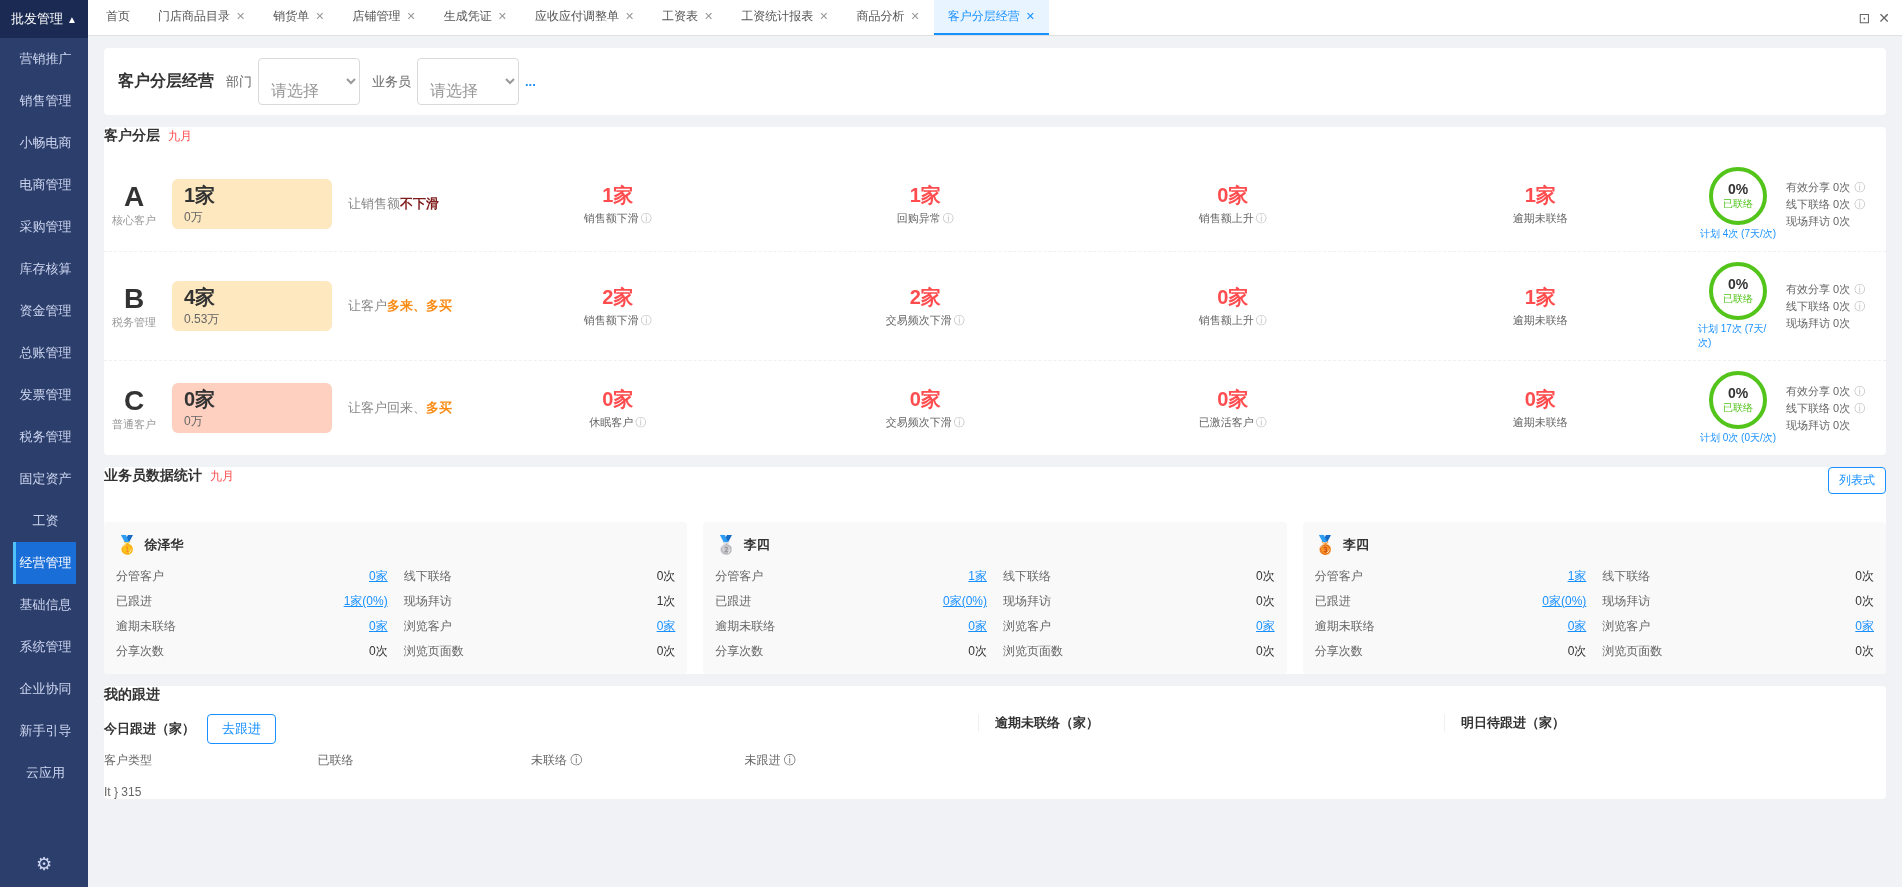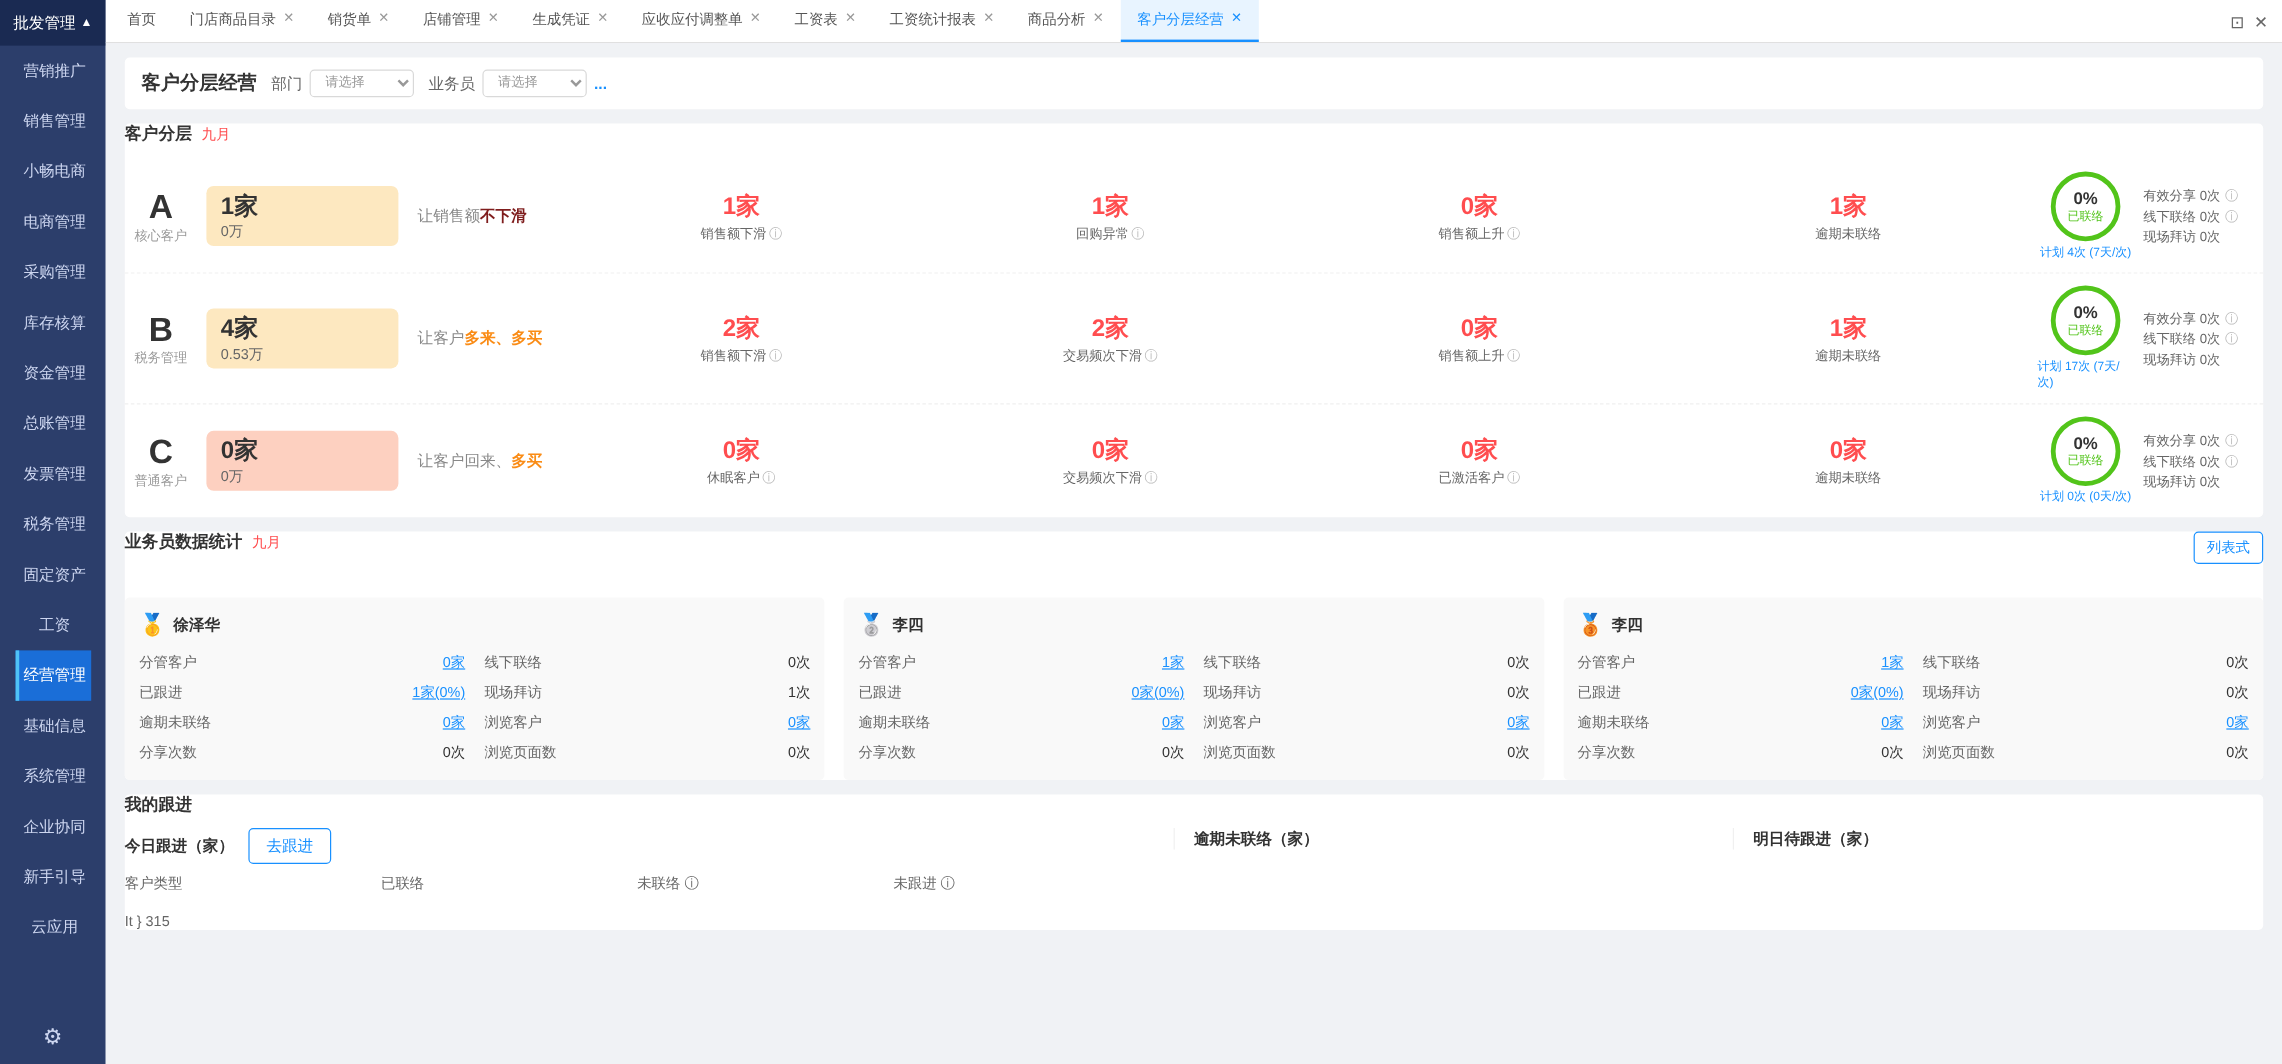--- a/index.html
+++ b/index.html
@@ -63,21 +63,21 @@
       display: flex;
       background: #fff;
       border-bottom: 1px solid #e0e0e0;
       align-items: center;
       flex-shrink: 0;
       overflow-x: auto;
       padding: 0 4px;
     }
     .tab {
       display: flex;
-      align-items: flex-start;
+      align-items: center;
       padding: 8px 14px;
       font-size: 12px;
       cursor: pointer;
       color: #555;
       white-space: nowrap;
       border-bottom: 2px solid transparent;
       gap: 6px;
     }
     .tab.active {
       color: #1890ff;
@@ -117,22 +117,22 @@
       background: #fff;
       padding: 10px 14px;
       border-radius: 4px;
     }
     .page-title { font-size: 16px; font-weight: bold; color: #333; }
     .filter-group { display: flex; align-items: center; gap: 6px; }
     .filter-label { color: #666; }
     .filter-select {
       border: 1px solid #d9d9d9;
       border-radius: 4px;
-      padding: 3px 24px 4px 8px;
-      font-size: 11px;
+      padding: 22px 24px 4px 8px;
+      font-size: 16px;
       color: #999;
       background: #fff;
       cursor: pointer;
       min-width: 80px;
     }
     .filter-dots { color: #1890ff; cursor: pointer; font-weight: bold; }
 
     
     .section {
       background: #fff;

